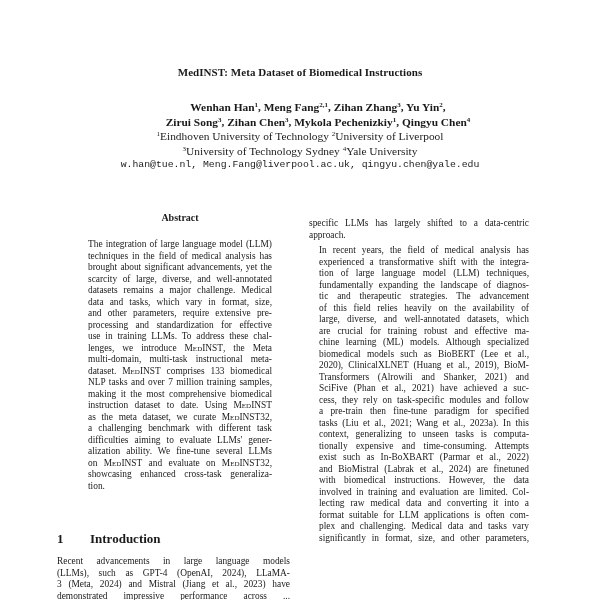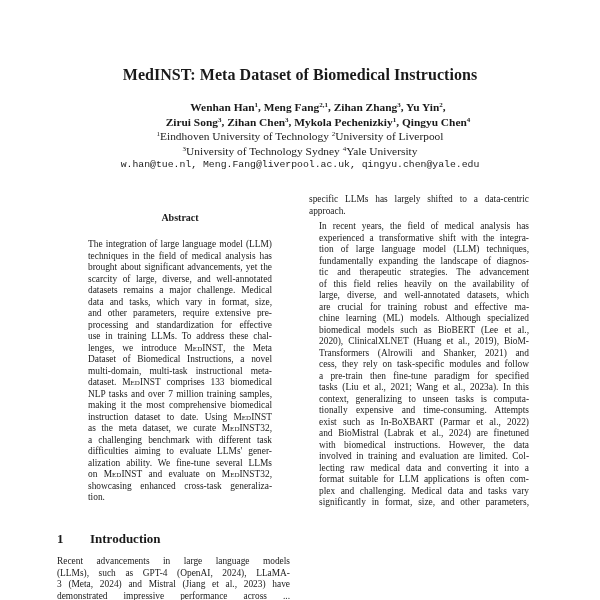--- a/index.html
+++ b/index.html
@@ -1,35 +1,35 @@
 <!DOCTYPE html>
 <html><head>
 <meta charset="utf-8">
 <style>
   html, body { margin: 0; padding: 0; background: #ffffff; }
   body { width: 600px; height: 600px; overflow: hidden; position: relative;
          font-family: "Liberation Serif", "DejaVu Serif", serif; color: #1a1a1a; }
   .title { position: absolute; top: 66px; left: 0; width: 600px; text-align: center;
-           font-weight: bold; font-size: 16px; letter-spacing: 0.05px; }
+           font-weight: bold; font-size: 11px; letter-spacing: 0.05px; }
   .authors { position: absolute; top: 100px; left: 0; width: 600px; text-align: center;
              font-size: 11.4px; line-height: 14.6px; }
   .authors .names { font-weight: bold; margin-left: 36px; }
   .authors sup { font-size: 7px; vertical-align: 4px; line-height: 0; }
   .affil { font-weight: normal; }
   .email { font-family: "Liberation Mono", "DejaVu Sans Mono", monospace; font-size: 9.8px; }
   .abstract-head { position: absolute; top: 212px; left: 88px; width: 184px; text-align: center;
                    font-weight: bold; font-size: 10px; }
   .abstract-body { position: absolute; top: 239px; left: 88px; width: 184px;
                    font-size: 9.4px; line-height: 11.5px; text-align: justify; hyphens: manual; }
   .sc { font-variant: small-caps; }
   .intro-head { position: absolute; top: 531px; left: 57px; font-weight: bold; font-size: 13px; }
   .intro-head .num { display: inline-block; width: 33px; }
   .intro-body { position: absolute; top: 556px; left: 57px; width: 233px;
                 font-size: 9.4px; line-height: 11.5px; text-align: justify; }
-  .right-col { position: absolute; top: 194px; left: 309px; width: 220px;
+  .right-col { position: absolute; top: 218px; left: 309px; width: 220px;
                font-size: 9.4px; line-height: 11.5px; text-align: justify; }
   .right-col p { margin: 0; }
   .right-col p.indent { text-indent: 10px; margin-top: 4px; }
   .line { display: block; text-align: justify; text-align-last: justify; white-space: nowrap; }
   .line.last { text-align-last: left; }
 </style>
 </head>
 <body>
 
 <div class="title">MedINST: Meta Dataset of Biomedical Instructions</div>
@@ -61,21 +61,20 @@
     <span class="line">The integration of large language model (LLM)</span>
     <span class="line">techniques in the field of medical analysis has</span>
     <span class="line">brought about significant advancements, yet the</span>
     <span class="line">scarcity of large, diverse, and well-annotated</span>
     <span class="line">datasets remains a major challenge. Medical</span>
     <span class="line">data and tasks, which vary in format, size,</span>
     <span class="line">and other parameters, require extensive pre-</span>
     <span class="line">processing and standardization for effective</span>
     <span class="line">use in training LLMs. To address these chal-</span>
     <span class="line">lenges, we introduce <span class="sc">MedINST</span>, the Meta</span>
-    <span class="line">Dataset of Biomedical Instructions, a novel</span>
     <span class="line">multi-domain, multi-task instructional meta-</span>
     <span class="line">dataset. <span class="sc">MedINST</span> comprises 133 biomedical</span>
     <span class="line">NLP tasks and over 7 million training samples,</span>
     <span class="line">making it the most comprehensive biomedical</span>
     <span class="line">instruction dataset to date. Using <span class="sc">MedINST</span></span>
     <span class="line">as the meta dataset, we curate <span class="sc">MedINST</span>32,</span>
     <span class="line">a challenging benchmark with different task</span>
     <span class="line">difficulties aiming to evaluate LLMs' gener-</span>
     <span class="line">alization ability. We fine-tune several LLMs</span>
     <span class="line">on <span class="sc">MedINST</span> and evaluate on <span class="sc">MedINST</span>32,</span>
@@ -104,20 +103,21 @@
       <span class="line">tion of large language model (LLM) techniques,</span>
       <span class="line">fundamentally expanding the landscape of diagnos-</span>
       <span class="line">tic and therapeutic strategies. The advancement</span>
       <span class="line">of this field relies heavily on the availability of</span>
       <span class="line">large, diverse, and well-annotated datasets, which</span>
       <span class="line">are crucial for training robust and effective ma-</span>
       <span class="line">chine learning (ML) models. Although specialized</span>
       <span class="line">biomedical models such as BioBERT (Lee et al.,</span>
       <span class="line">2020), ClinicalXLNET (Huang et al., 2019), BioM-</span>
       <span class="line">Transformers (Alrowili and Shanker, 2021) and</span>
+      <span class="line">SciFive (Phan et al., 2021) have achieved a suc-</span>
       <span class="line">cess, they rely on task-specific modules and follow</span>
       <span class="line">a pre-train then fine-tune paradigm for specified</span>
       <span class="line">tasks (Liu et al., 2021; Wang et al., 2023a). In this</span>
       <span class="line">context, generalizing to unseen tasks is computa-</span>
       <span class="line">tionally expensive and time-consuming. Attempts</span>
       <span class="line">exist such as In-BoXBART (Parmar et al., 2022)</span>
       <span class="line">and BioMistral (Labrak et al., 2024) are finetuned</span>
       <span class="line">with biomedical instructions. However, the data</span>
       <span class="line">involved in training and evaluation are limited. Col-</span>
       <span class="line">lecting raw medical data and converting it into a</span>

